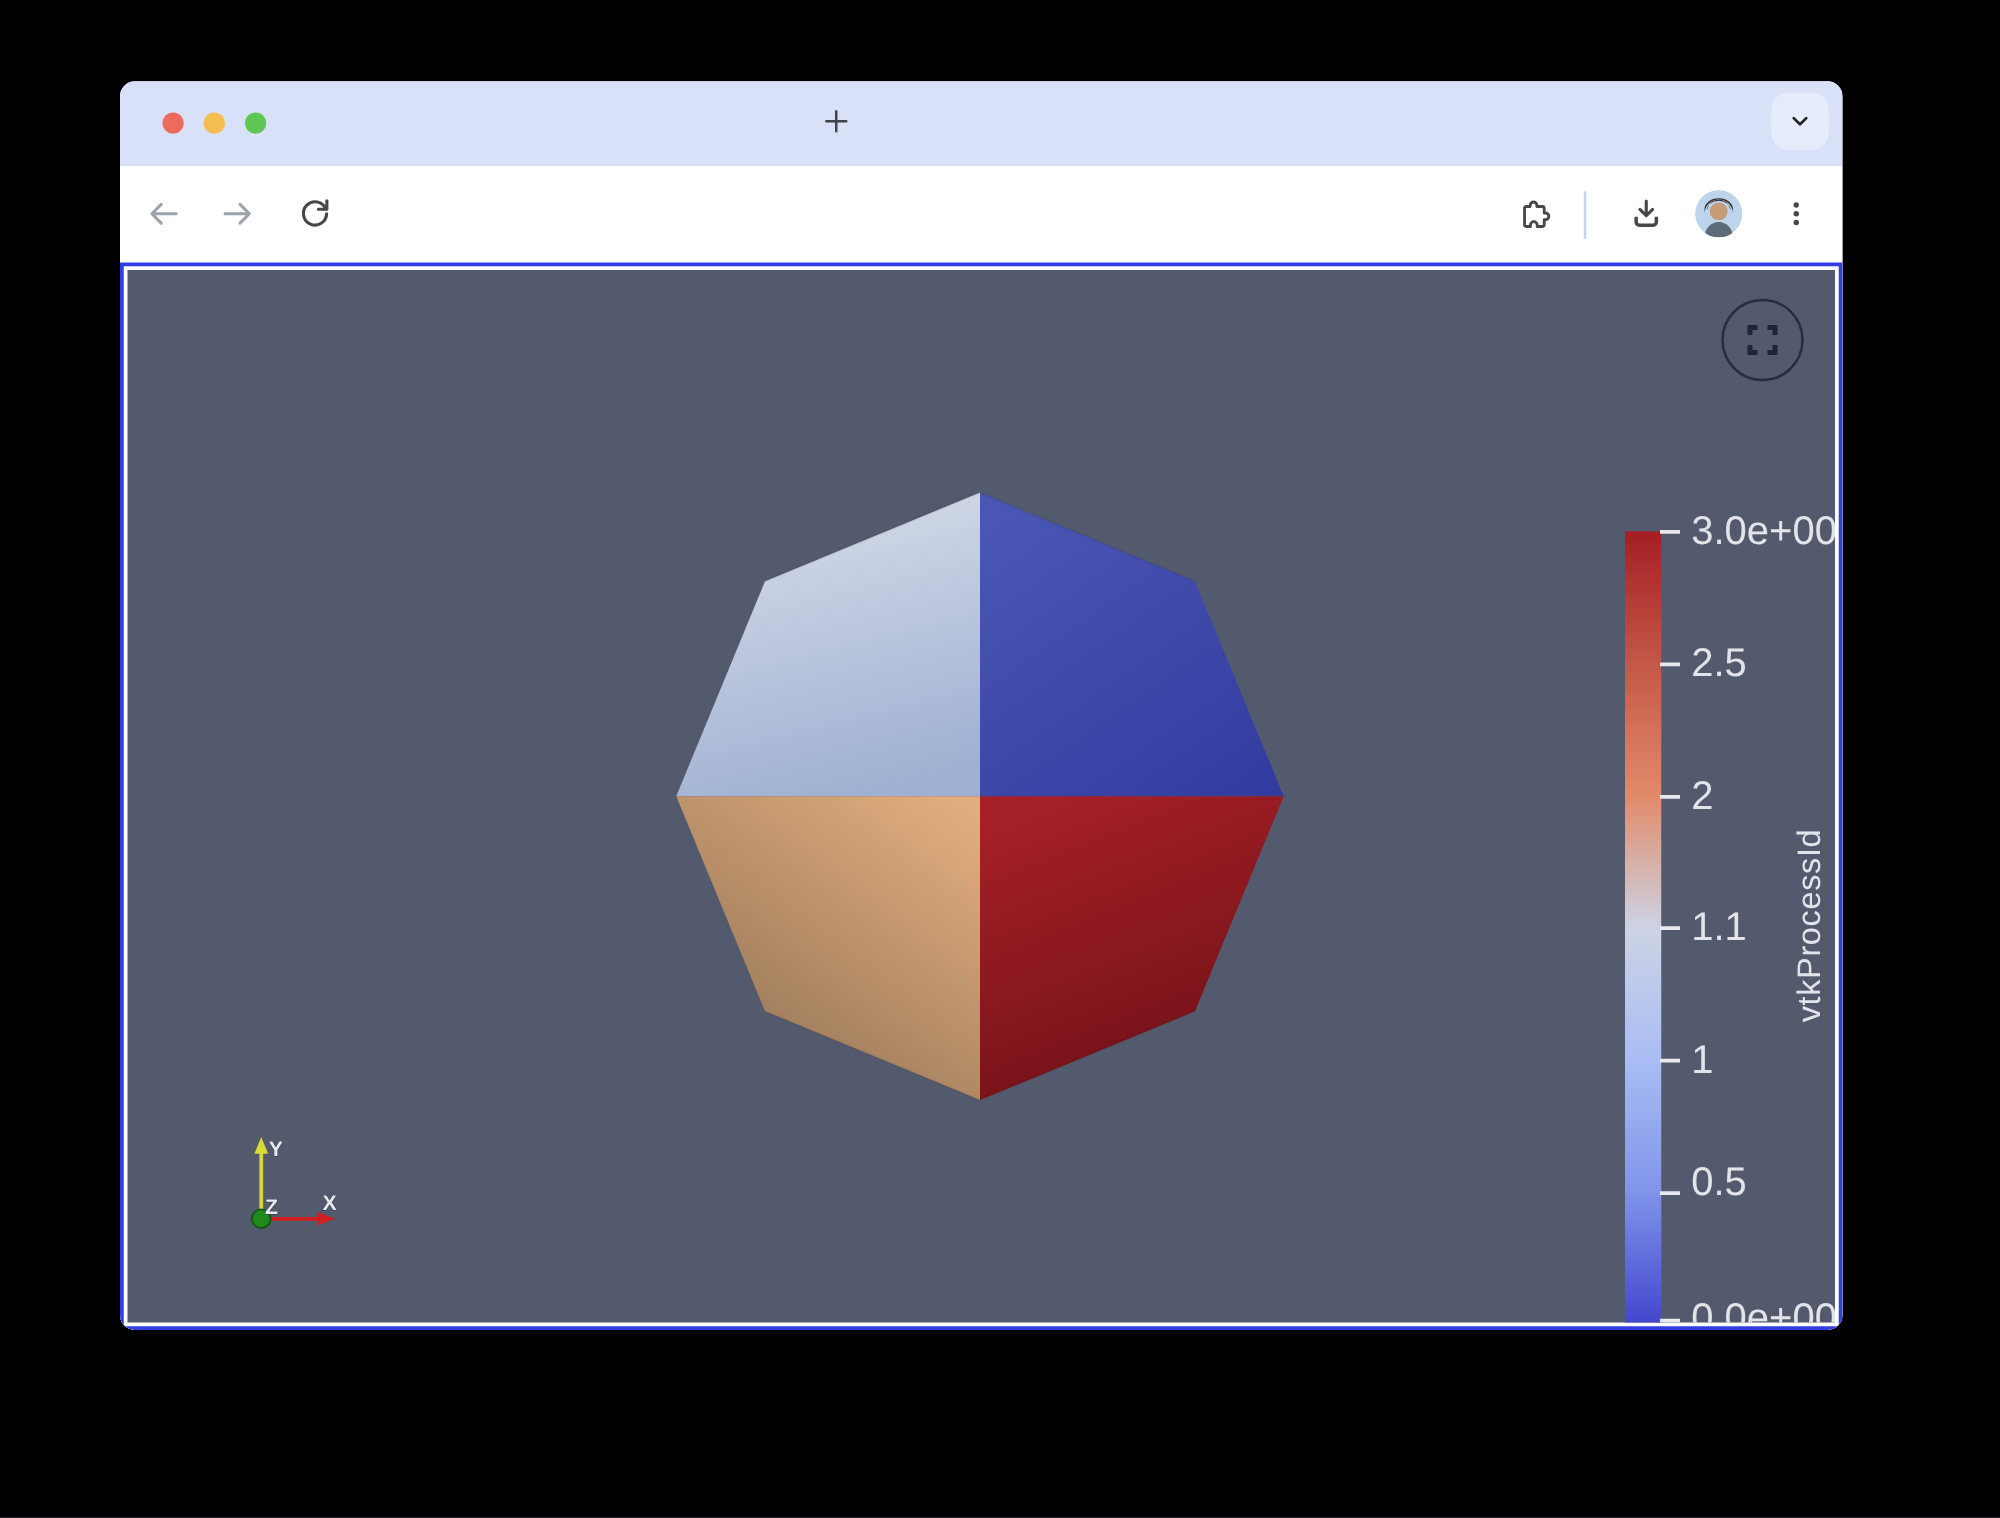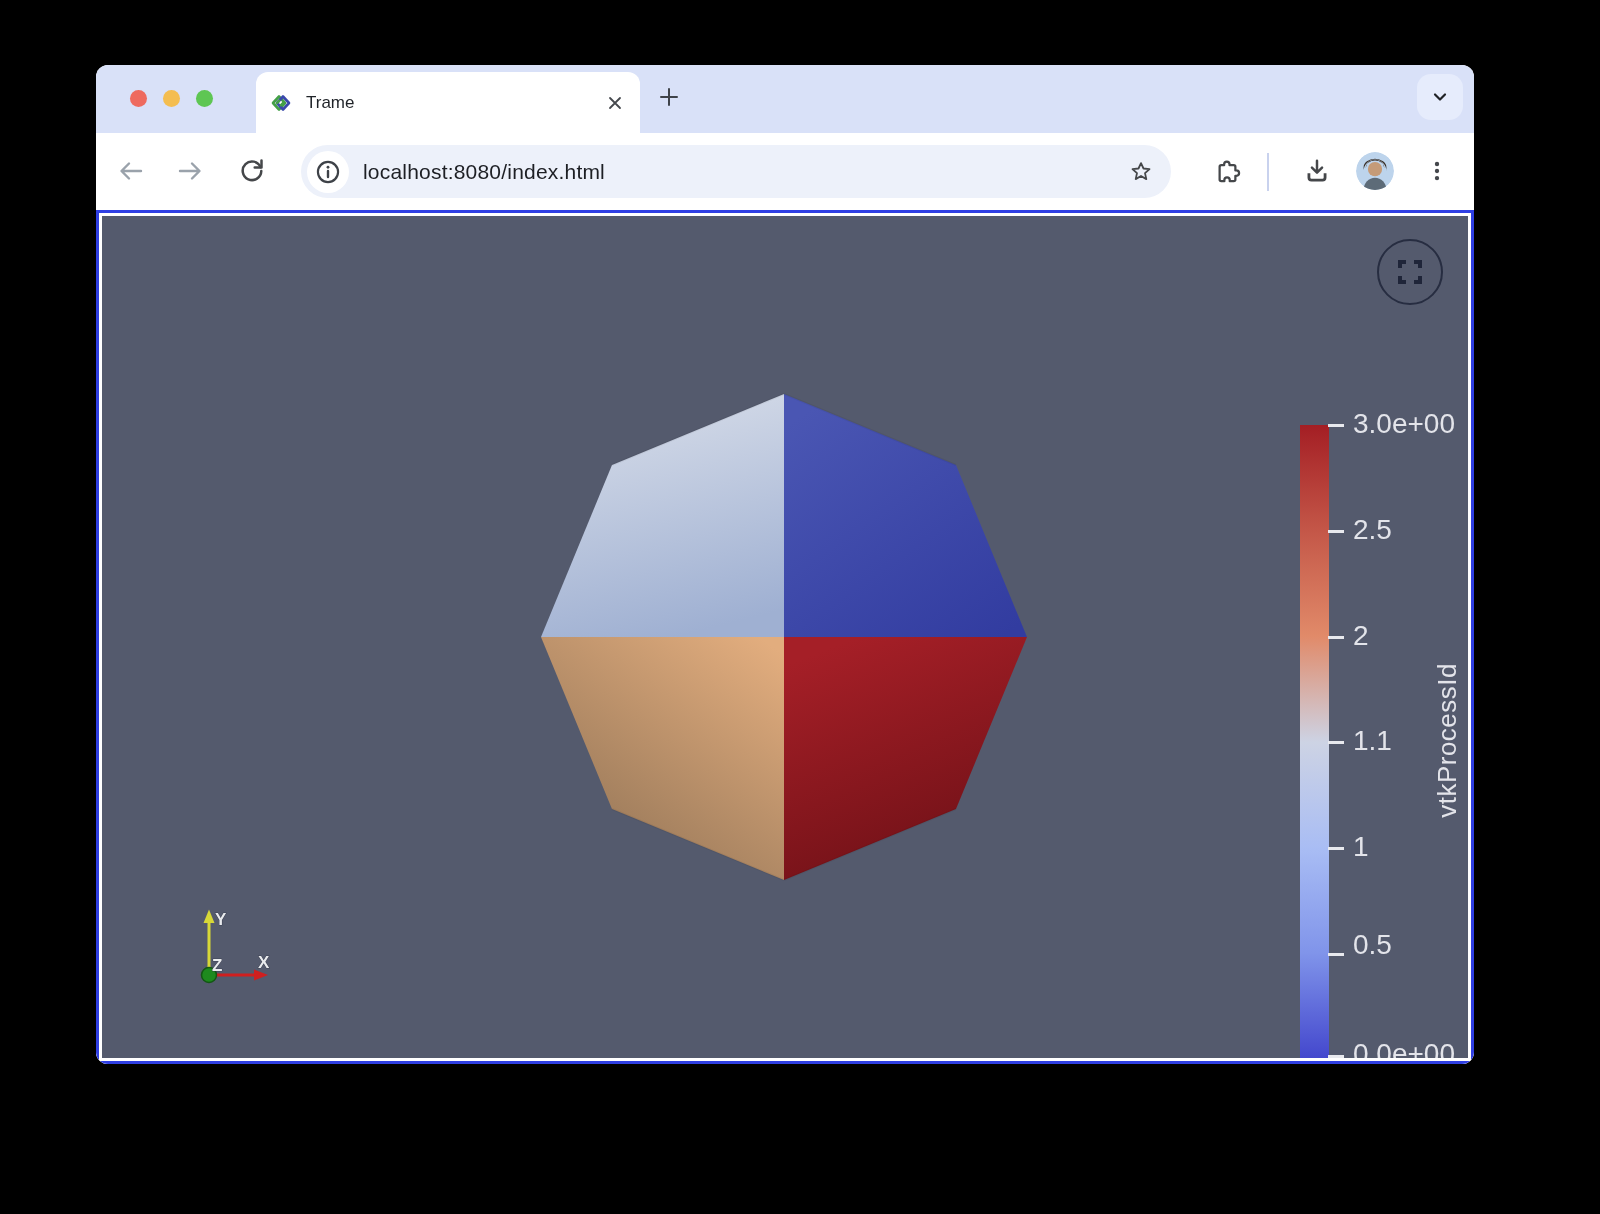--- a/index.html
+++ b/index.html
@@ -53,56 +53,41 @@
   }
   .sphere-svg{position:absolute;left:0;top:0;width:1366px;height:842px;}
   
   .sb-bar{
     position:absolute;left:1198px;top:209px;width:29px;height:634px;
     background:linear-gradient(to bottom,
       #a41e24 0%, #c45748 16.7%, #e18a69 33.3%, #cdd3e4 50%,
       #a9bdf4 66.7%, #8094ea 83.3%, #4347cd 100%);
   }
   .sb-tick{position:absolute;left:1226px;width:16px;height:3px;background:#e8e9ee;}
-  .sb-label{position:absolute;left:1251px;font-size:28px;color:#e3e4ea;line-height:32px;white-space:nowrap;}
+  .sb-label{position:absolute;left:1251px;font-size:32px;color:#e3e4ea;line-height:32px;white-space:nowrap;}
   .sb-title{
     position:absolute;left:1330px;top:447px;font-size:26px;color:#e3e4ea;
     writing-mode:vertical-rl;transform:rotate(180deg);letter-spacing:.5px;
   }
   
   .axes-svg{position:absolute;left:40px;top:676px;width:140px;height:110px;}
   .axes-svg text{font-family:"Liberation Sans",sans-serif;font-size:17px;font-weight:bold;fill:#e9ebee;stroke:#2c3040;stroke-width:.7px;paint-order:stroke;}
 </style>
 </head>
 <body>
 
 <div class="browser-window">
 
   <div class="tab-strip">
     <div class="traffic-lights">
       <span class="tl red"></span>
       <span class="tl yellow"></span>
       <span class="tl green"></span>
     </div>
 
-    <div class="tab">
-      <span class="favicon">
-        <svg viewBox="0 0 26 26" width="26" height="26" fill="none">
-          <path d="M5 13 L11 6.5 L17 13 L11 19.5 Z" stroke="#43a047" stroke-width="2.6" stroke-linejoin="round"></path>
-          <path d="M9 13 L15 6.5 L21 13 L15 19.5 Z" stroke="#3949ab" stroke-width="2.6" stroke-linejoin="round"></path>
-          <path d="M9 13 L11 10.8 M13 15.2 L15 13" stroke="#43a047" stroke-width="2.6" stroke-linecap="round"></path>
-        </svg>
-      </span>
-      <span class="tab-title">Trame</span>
-      <span class="tab-close">
-        <svg viewBox="0 0 16 16" width="16" height="16">
-            <path d="M3 3 L13 13 M13 3 L3 13" stroke="#45484d" stroke-width="1.8" stroke-linecap="round"></path>
-          </svg>
-      </span>
-    </div>
 
     <button class="new-tab">
       <svg viewBox="0 0 24 24" width="24" height="24">
           <path d="M12 4 V20 M4 12 H20" stroke="#3f434a" stroke-width="2" stroke-linecap="round"></path>
         </svg>
     </button>
 
     <button class="tab-chevron">
       <svg viewBox="0 0 20 20" width="20" height="20" fill="none">
           <path d="M5 7.5 L10 12.5 L15 7.5" stroke="#1f2125" stroke-width="2.2" stroke-linecap="round" stroke-linejoin="round"></path>
@@ -121,35 +106,20 @@
         <path d="M4 14 H23 M16 6.5 L23.5 14 L16 21.5" stroke="#9aa2ab" stroke-width="2.4" stroke-linecap="round" stroke-linejoin="round"></path>
       </svg>
     </button>
     <button class="nav-btn btn-reload">
       <svg viewBox="0 0 28 28" width="28" height="28" fill="none">
         <path d="M22.6 10.2 A9.3 9.3 0 1 0 23.3 14" stroke="#45474a" stroke-width="2.5" stroke-linecap="round"></path>
         <path d="M23.5 3.6 V10.4 H16.7" stroke="#45474a" stroke-width="2.5" stroke-linecap="round" stroke-linejoin="round"></path>
       </svg>
     </button>
 
-    <div class="omnibox">
-      <span class="info-chip">
-        <svg viewBox="0 0 24 24" width="26" height="26" fill="none">
-          <circle cx="12" cy="12" r="9.3" stroke="#3e4248" stroke-width="2"></circle>
-          <path d="M12 11 V16.6" stroke="#3e4248" stroke-width="2.2" stroke-linecap="round"></path>
-          <circle cx="12" cy="7.6" r="1.3" fill="#3e4248"></circle>
-        </svg>
-      </span>
-      <span class="url-text">localhost:8080/index.html</span>
-      <button class="star-btn">
-        <svg viewBox="0 0 24 24" width="27" height="27" fill="none">
-          <path d="M12 3.6 L14.5 9 L20.5 9.6 L16 13.6 L17.3 19.6 L12 16.5 L6.7 19.6 L8 13.6 L3.5 9.6 L9.5 9 Z" stroke="#45474a" stroke-width="1.8" stroke-linejoin="round"></path>
-        </svg>
-      </button>
-    </div>
 
     <button class="nav-btn btn-ext">
       <svg viewBox="0 0 24 24" width="27" height="27" fill="none">
         <path d="M9 5.6 a2.4 2.4 0 0 1 4.8 0 V6.4 H17.6 A1.4 1.4 0 0 1 19 7.8 V11 h.9 a2.4 2.4 0 0 1 0 4.8 H19 v3.4 a1.4 1.4 0 0 1 -1.4 1.4 H14 v-1 a2.4 2.4 0 0 0 -4.8 0 v1 H6.4 A1.4 1.4 0 0 1 5 19.2 V7.8 A1.4 1.4 0 0 1 6.4 6.4 H9 Z" stroke="#45474a" stroke-width="2" stroke-linejoin="round"></path>
       </svg>
     </button>
 
     <span class="tb-divider"></span>
 
     <button class="nav-btn btn-dl">

